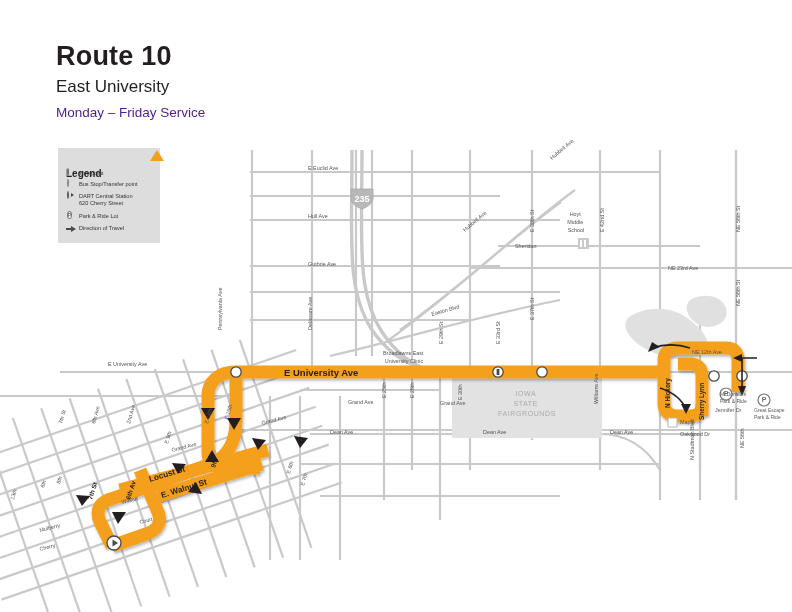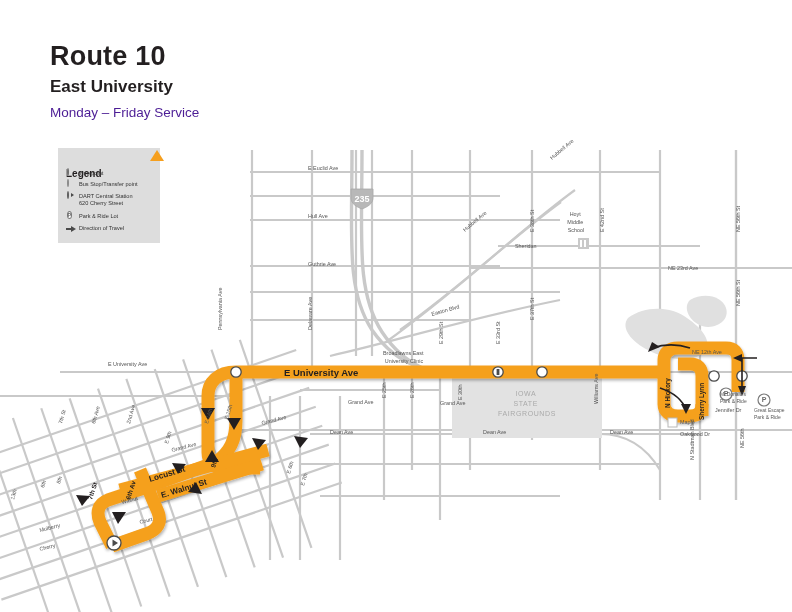--- a/index.html
+++ b/index.html
@@ -1,23 +1,23 @@
 <!DOCTYPE html>
 <html><head>
 <meta charset="utf-8">
 <style>
   html,body{margin:0;padding:0;background:#ffffff;}
   body{width:792px;height:612px;overflow:hidden;
        font-family:"Liberation Sans", sans-serif;color:#3a3a3a;}
   #stage{position:relative;width:792px;height:612px;background:#fff;}
 
   
-  #titleblock{position:absolute;left:50px;top:42px;}
+  #titleblock{position:absolute;left:56px;top:42px;}
   #route-title{font-size:27px;font-weight:bold;color:#231f20;letter-spacing:.2px;line-height:1.1;}
-  #route-sub{font-size:17px;color:#231f20;margin-top:4px;line-height:1.25;font-weight:bold;}
+  #route-sub{font-size:17px;color:#231f20;margin-top:4px;line-height:1.25;}
   #route-days{font-size:13.5px;color:#4c1d95;margin-top:7px;line-height:1.3;}
   #route-plat{font-size:13.5px;color:#231f20;margin-top:5px;line-height:1.3;}
 
   
   #legend{position:absolute;left:58px;top:148px;width:102px;height:95px;
           background:#dddddd;}
   #legend-title{position:absolute;left:8px;top:20px;font-size:10px;font-weight:bold;color:#231f20;}
   .leg-row{position:absolute;left:8px;font-size:5.6px;color:#333;white-space:nowrap;}
   .leg-ico{position:absolute;left:0;top:0;width:9px;height:9px;}
   .leg-txt{position:absolute;left:13px;top:1px;line-height:1.35;}

